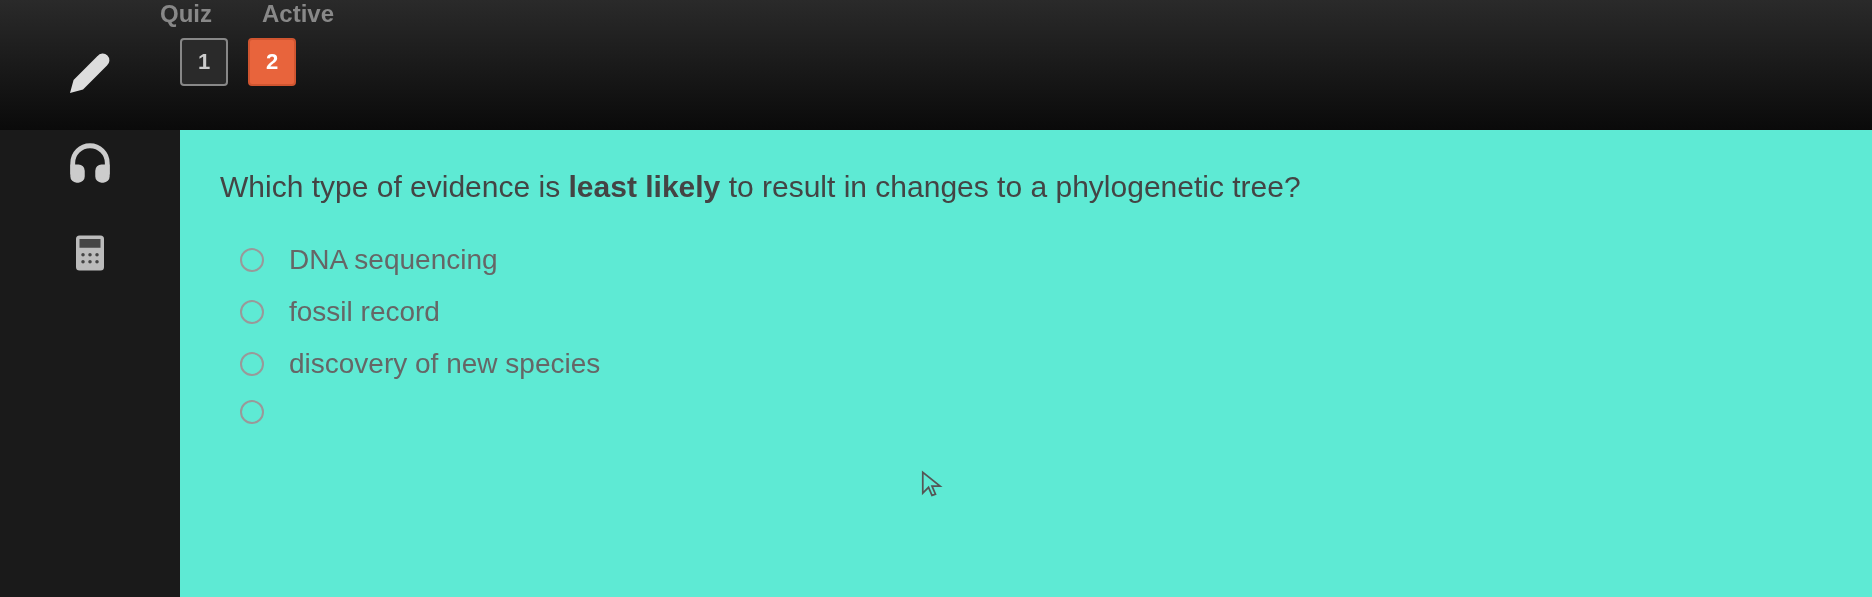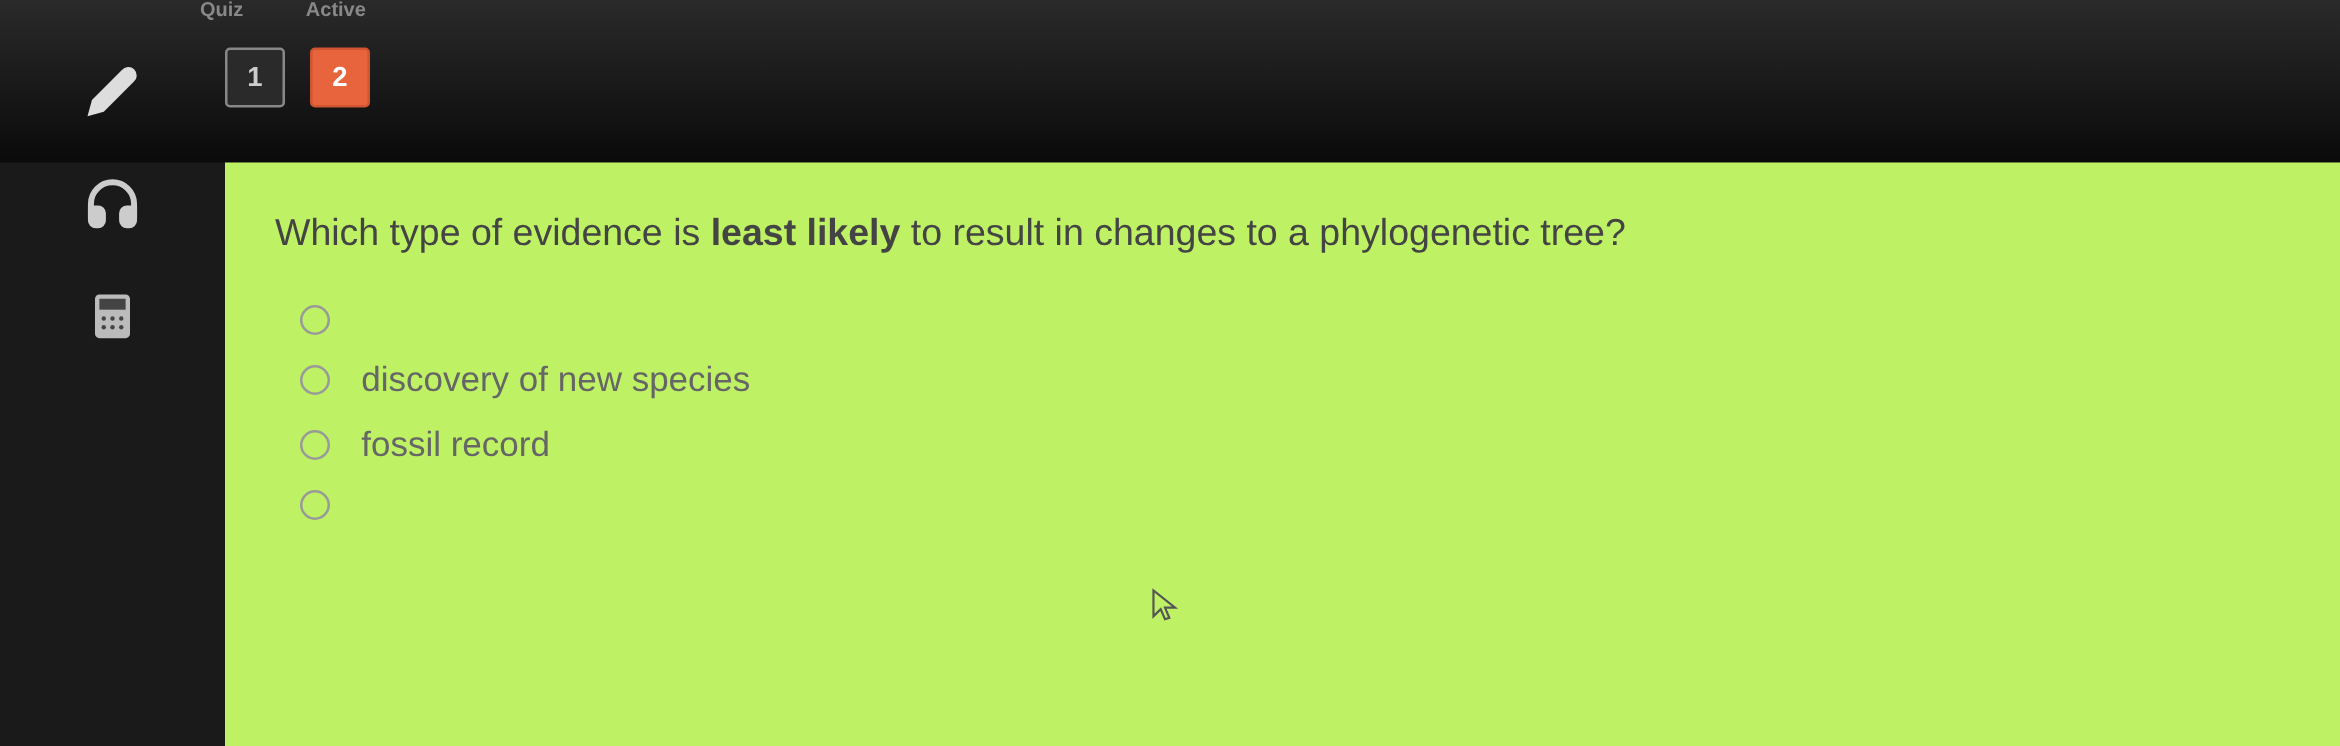--- a/index.html
+++ b/index.html
@@ -21,21 +21,21 @@
       background: linear-gradient(to bottom, #2a2a2a, #0a0a0a);
       position: relative;
     }
     .top-labels {
       position: absolute;
       top: 0;
       left: 160px;
       display: flex;
       gap: 50px;
       color: #888;
-      font-size: 16px;
+      font-size: 24px;
       font-weight: bold;
     }
     .question-nav {
       position: absolute;
       top: 38px;
       left: 180px;
       display: flex;
       gap: 20px;
     }
     .nav-btn {
@@ -78,21 +78,21 @@
       justify-content: center;
       color: #ccc;
       cursor: pointer;
     }
     .content-area {
       position: absolute;
       top: 130px;
       left: 180px;
       right: 0;
       bottom: 0;
-      background: #bef264;
+      background: #5eead4;
       padding: 40px 40px 26px 40px;
     }
     .question-text {
       font-size: 30px;
       color: #444;
       margin-bottom: 40px;
     }
     .question-text .bold {
       font-weight: bold;
     }
@@ -166,28 +166,29 @@
   </div>
 </div>
 
 <div class="content-area">
   <div class="question-text">
     <span>Which type of evidence is </span><span class="bold">least likely</span><span> to result in changes to a phylogenetic tree?</span>
   </div>
   <div class="options">
     <div class="option">
       <div class="radio-circle"></div>
+      <span class="option-label">DNA sequencing</span>
+    </div>
+    <div class="option">
+      <div class="radio-circle"></div>
+      <span class="option-label">fossil record</span>
     </div>
     <div class="option">
       <div class="radio-circle"></div>
       <span class="option-label">discovery of new species</span>
-    </div>
-    <div class="option">
-      <div class="radio-circle"></div>
-      <span class="option-label">fossil record</span>
     </div>
     <div class="option">
       <div class="radio-circle"></div>
     </div>
   </div>
 </div>
 
 <div class="cursor">
   <svg width="24" height="30" viewBox="0 0 20 26" fill="none" stroke="#555" stroke-width="1.5">
     <path d="M2 2 L2 20 L7 15 L10 22 L13 21 L10 14 L17 14 Z" fill="none"></path>

